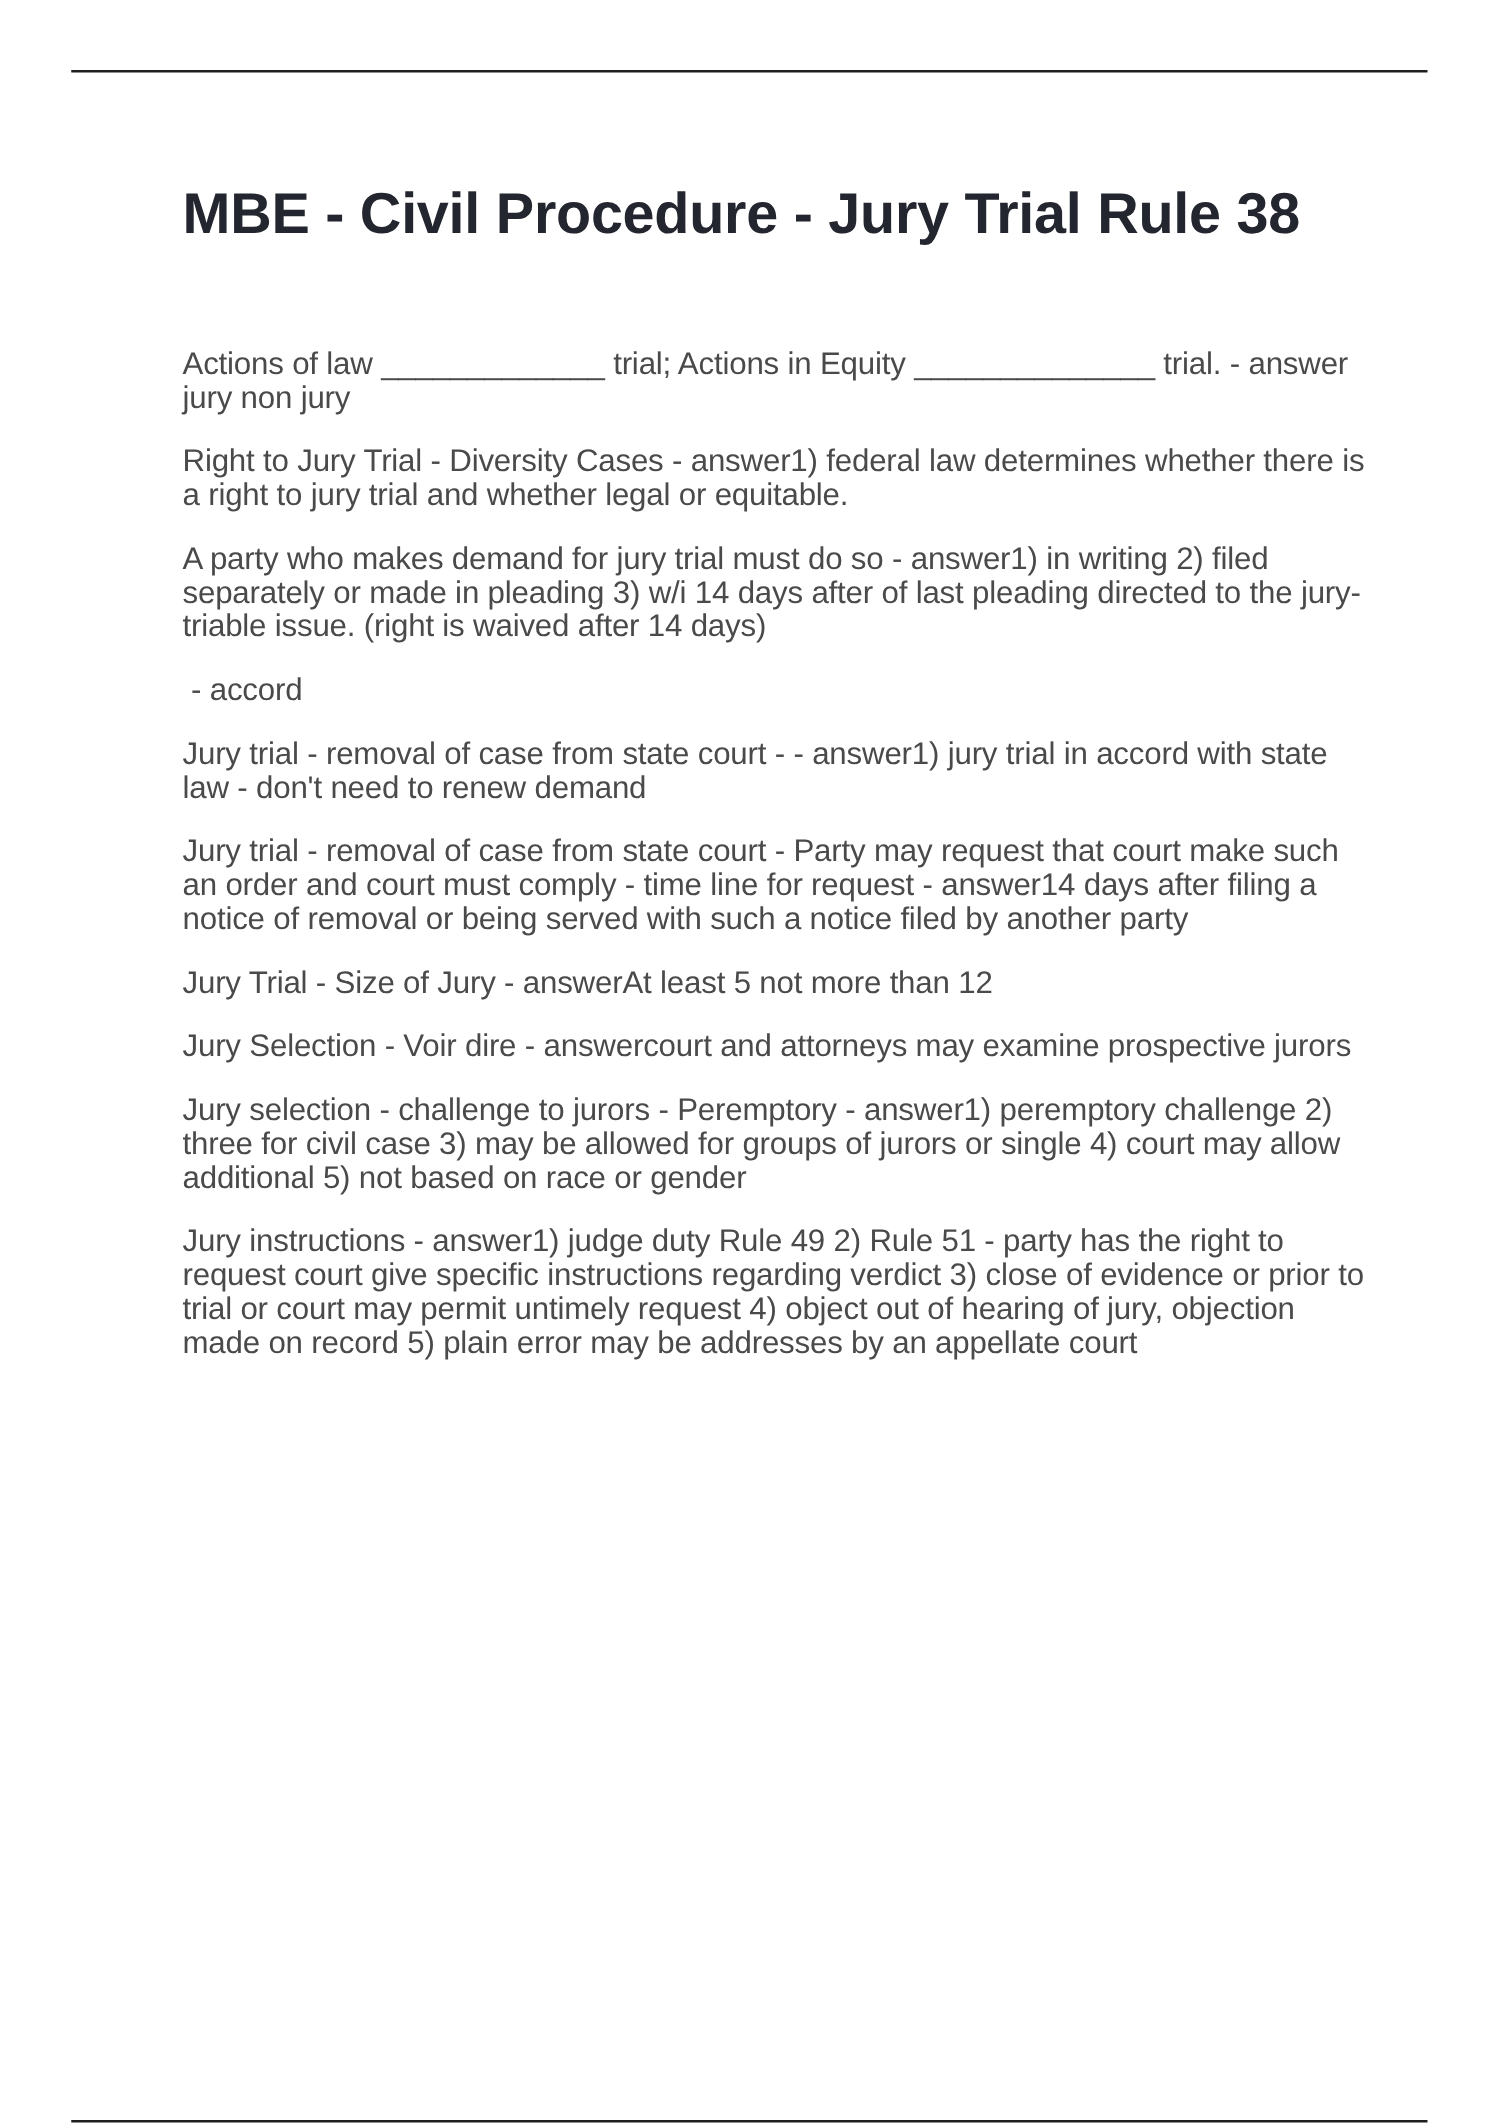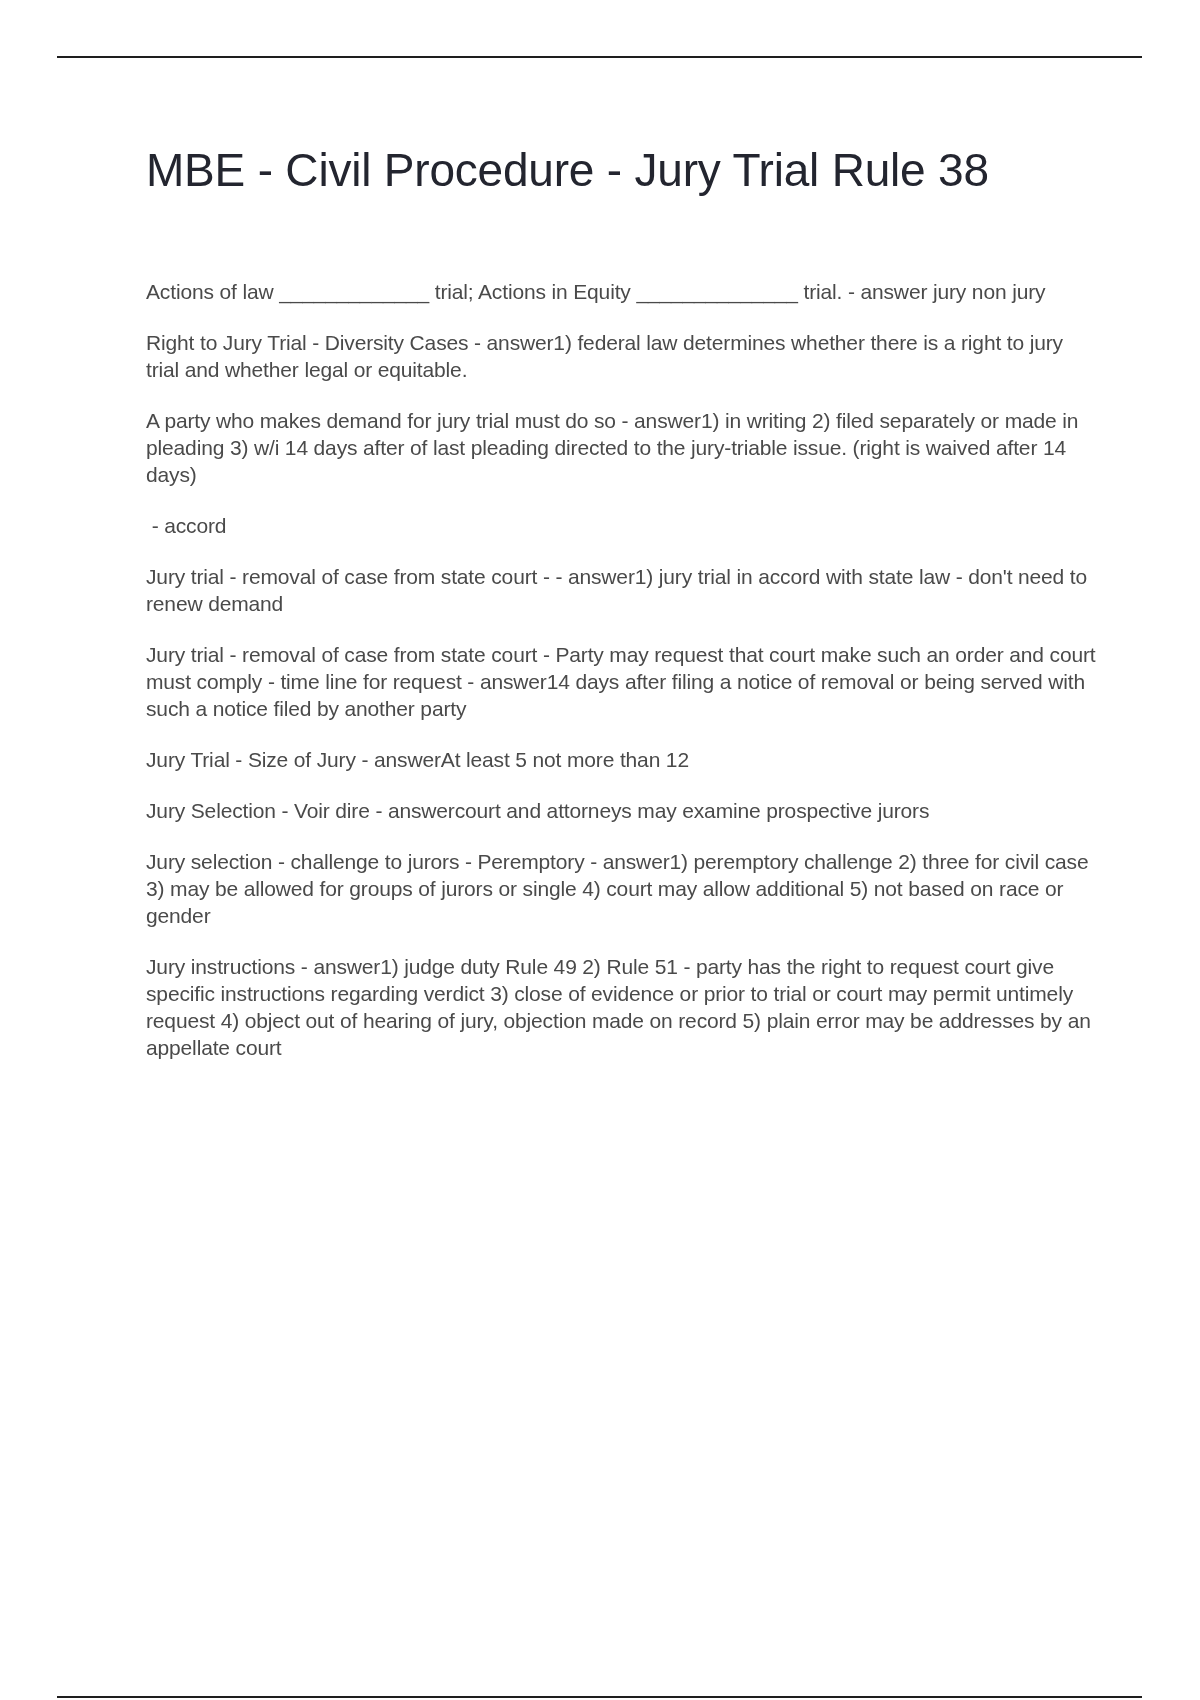--- a/index.html
+++ b/index.html
@@ -25,32 +25,32 @@
     .rule-bottom { top: 1696px; }
     .content {
       position: absolute;
       left: 146px;
       top: 142px;
       width: 950px;
     }
     .title {
       margin: 0;
       font-family: "Liberation Sans", sans-serif;
-      font-weight: normal;
+      font-weight: bold;
       font-size: 46px;
       line-height: 57px;
       color: #23252f;
       letter-spacing: -0.2px;
     }
     .cards {
       margin-top: 79px;
     }
     .card {
       margin: 0 0 24px 0;
-      font-size: 21px;
+      font-size: 25px;
       line-height: 27px;
       color: #4a4a4a;
       white-space: pre-wrap;
       letter-spacing: -0.15px;
     }
   </style>
 </head>
 <body>
 
 <div class="rule rule-top"></div>

